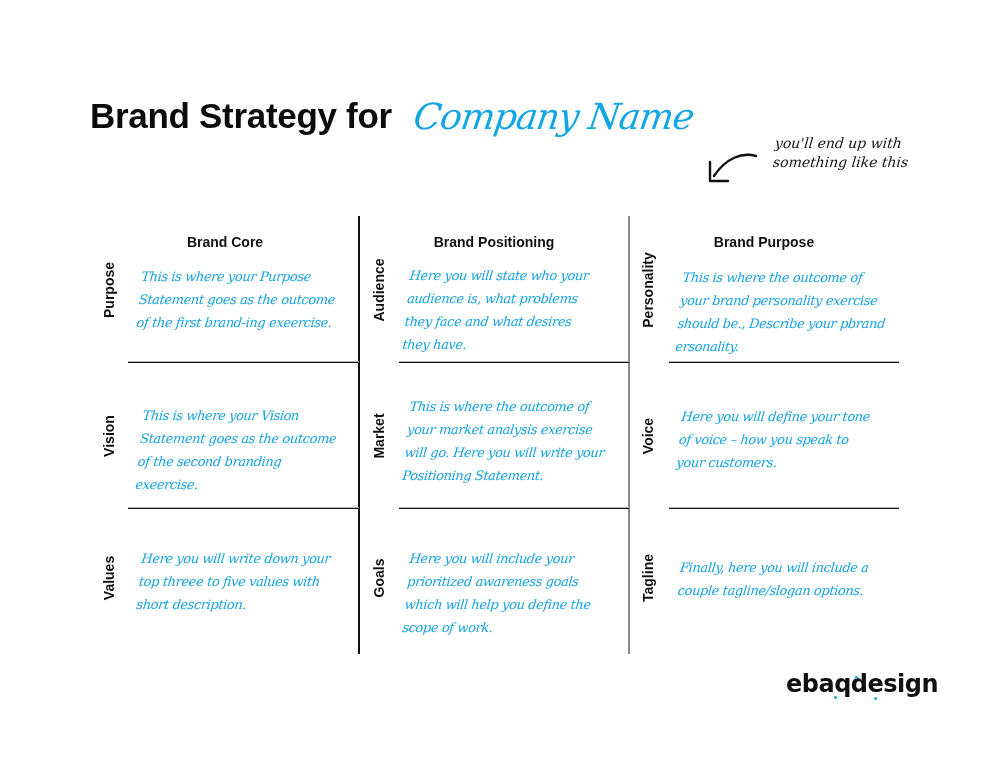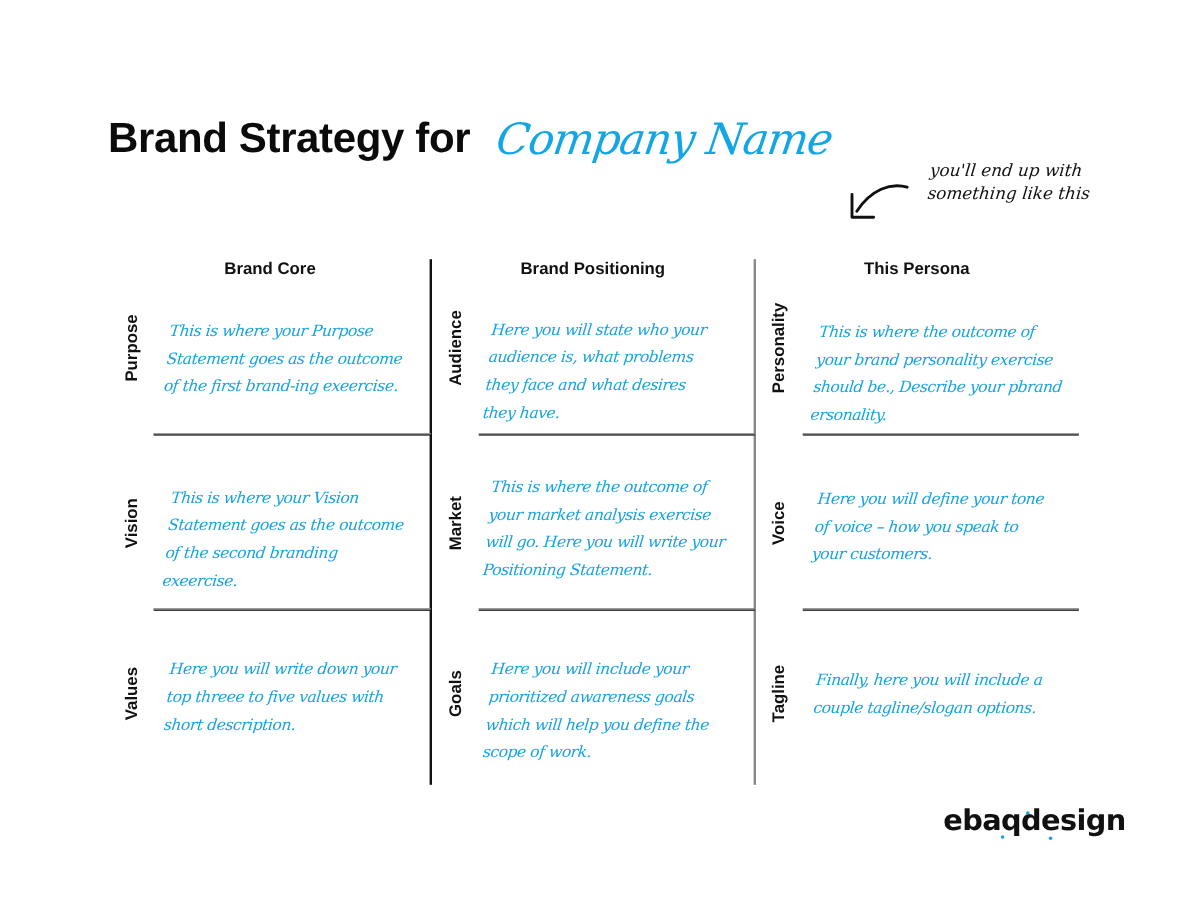--- a/index.html
+++ b/index.html
@@ -24,21 +24,21 @@
       font-size: 14px; line-height: 19px; color: #111;
       transform: skewX(-6deg);
     }
     .hint-arrow { position: absolute; left: 704px; top: 148px; width: 60px; height: 40px; }
 
     .vline { position: absolute; width: 2px; background: #111; }
     .vline.grey { background: #888; }
     .hline { position: absolute; height: 2px; background: #111; border-top: 1px solid #b5b5b5; }
 
     .col-head {
-      position: absolute; top: 215px; font-weight: 700; font-size: 14px;
+      position: absolute; top: 234px; font-weight: 700; font-size: 14px;
       text-align: center; color: #111; white-space: nowrap;
     }
 
     .row-label {
       position: absolute; font-weight: 700; font-size: 14px; color: #111;
       white-space: nowrap; transform: translate(-50%, -50%) rotate(-90deg);
     }
 
     .cell-text {
       position: absolute; width: 200px;
@@ -71,21 +71,21 @@
 
 <div class="hline" style="left:128px; top:361px; width:231px;"></div>
 <div class="hline" style="left:128px; top:507px; width:231px;"></div>
 <div class="hline" style="left:399px; top:361px; width:230px;"></div>
 <div class="hline" style="left:399px; top:507px; width:230px;"></div>
 <div class="hline" style="left:669px; top:361px; width:230px;"></div>
 <div class="hline" style="left:669px; top:507px; width:230px;"></div>
 
 <div class="col-head" style="left:128px; width:194px;">Brand Core</div>
 <div class="col-head" style="left:399px; width:190px;">Brand Positioning</div>
-<div class="col-head" style="left:669px; width:190px;">This Persona</div>
+<div class="col-head" style="left:669px; width:190px;">Brand Purpose</div>
 
 <div class="row-label" style="left:109px; top:290px;">Purpose</div>
 <div class="cell-text" style="left:139px; top:265px; width:210px;">This is where your Purpose Statement goes as the outcome of the first brand-ing exeercise.</div>
 
 <div class="row-label" style="left:109px; top:436px;">Vision</div>
 <div class="cell-text" style="left:139px; top:404px; width:200px;">This is where your Vision Statement goes as the outcome of the second branding exeercise.</div>
 
 <div class="row-label" style="left:109px; top:578px;">Values</div>
 <div class="cell-text" style="left:139px; top:547px; width:200px;">Here you will write down your top threee to five values with short description.</div>
 

